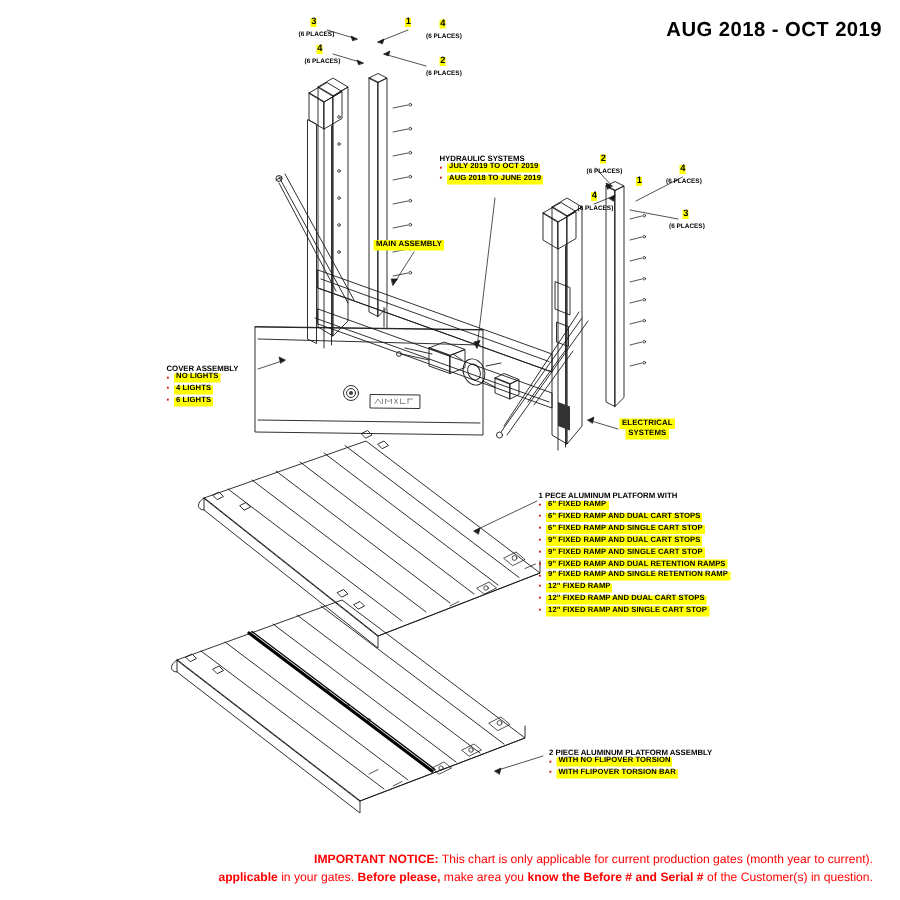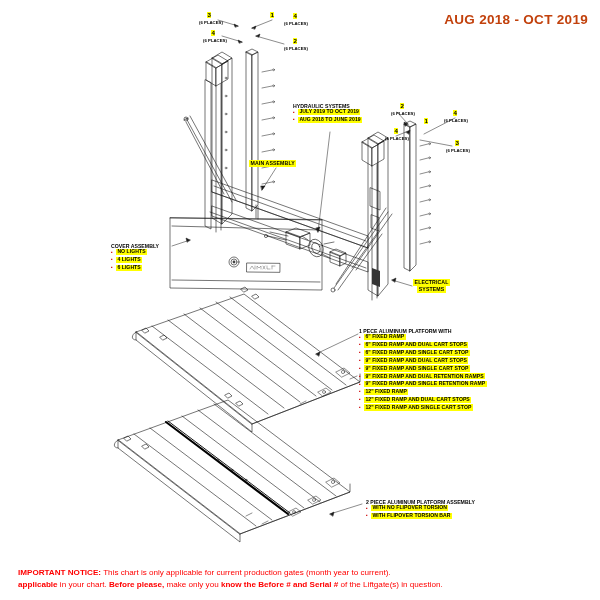--- a/index.html
+++ b/index.html
@@ -13,21 +13,21 @@
     color:#000;
   }
   #sheet{position:absolute;inset:0;}
 
   
   .date-range{
     position:absolute;
     right:12px; top:12px;
     font-size:13.5px;
     font-weight:bold;
-    color:#c2410c;
+    color:#000000;
     letter-spacing:.3px;
     white-space:nowrap;
   }
 
   
   #drawing{position:absolute;left:0;top:0;width:600px;height:600px;}
 
   
   .lbl{
     position:absolute;
@@ -91,21 +91,21 @@
 
   
   .plain-title{
     font-size:5.2px;font-weight:bold;white-space:nowrap;
   }
 
   
   .notice{
     position:absolute;
     left:0; right:0; bottom:9px;
-    text-align:left;
+    text-align:right;
     color:#ff0000;
     font-size:8.1px;
     line-height:1.5;
     padding:0 18px;
   }
   .notice b{font-weight:bold;}
   .notice .line{white-space:nowrap;}
 </style>
 </head>
 <body>
@@ -514,17 +514,17 @@
           <span class="txt">WITH FLIPOVER TORSION BAR</span>
         </div>
       </div>
   </div>
 
   <div class="notice">
     <div class="line">
       <b>IMPORTANT NOTICE:</b><span> This chart is only applicable for current production gates (month year to current).</span>
     </div>
     <div class="line">
-      <b>applicable</b><span> in your chart. </span><b>Before please,</b><span> make only you </span><b>know the Before # and Serial #</b><span> of the Liftgate(s) in question.</span>
+      <b>applicable</b><span> in your gates. </span><b>Before please,</b><span> make area you </span><b>know the Before # and Serial #</b><span> of the Customer(s) in question.</span>
     </div>
   </div>
 
 </div>
 
 </body></html>

